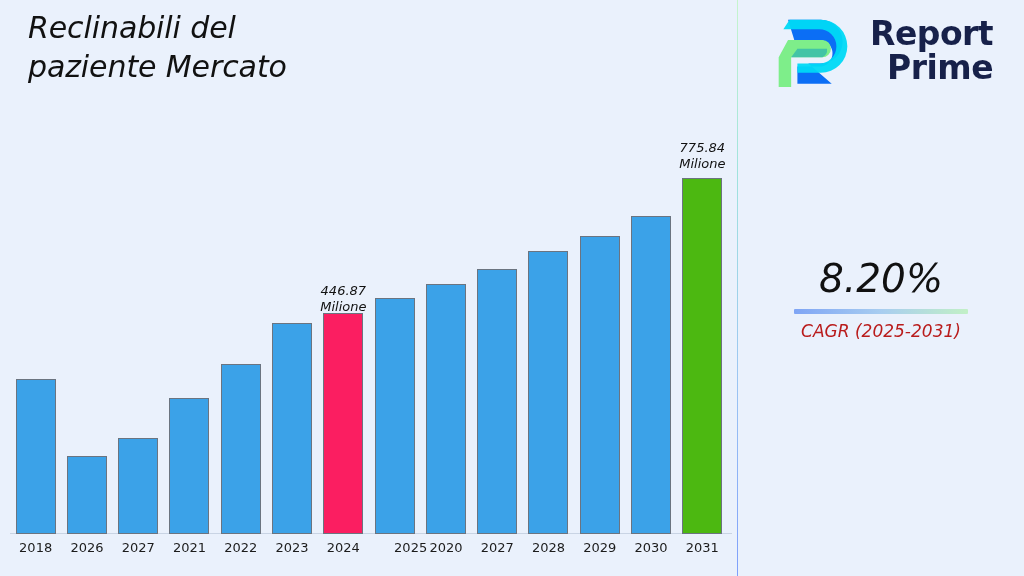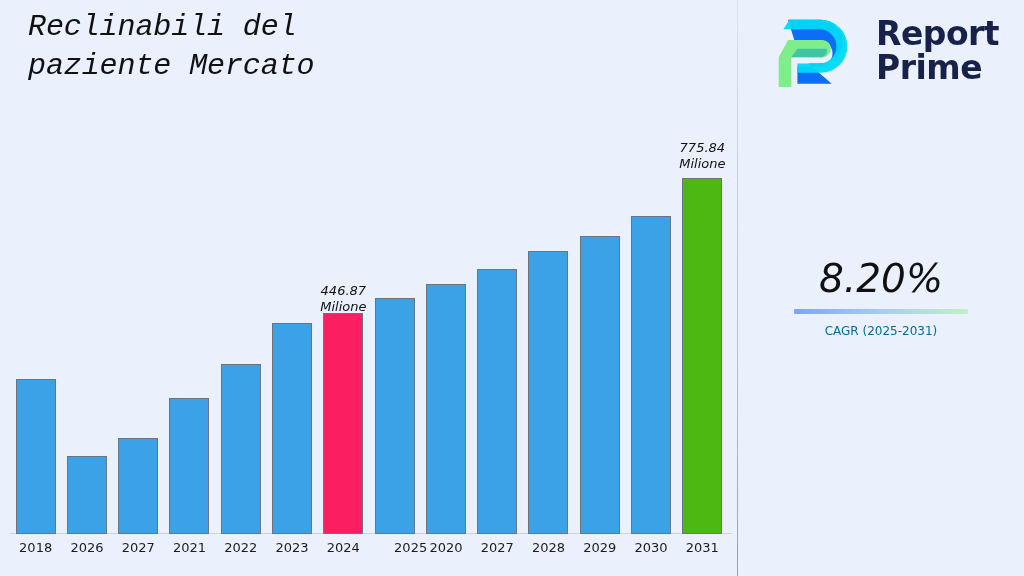--- a/index.html
+++ b/index.html
@@ -33,21 +33,20 @@
     left: 28px;
     top: 8px;
     width: 480px;
     font-size: 30px;
     line-height: 39px;
     font-style: italic;
     font-weight: 400;
     color: #111111;
     white-space: pre-line;
     letter-spacing: -0.1px;
-    font-family: Liberation Mono, monospace;
   }
 
   .plot {
     position: absolute;
     left: 0;
     top: 0;
     width: 738px;
     height: 576px;
   }
   .axis-line {
@@ -131,21 +130,22 @@
     height: 576px;
     flex: 0 0 286px;
     background: #eaf1fc;
   }
   .logo-wrap {
     position: absolute;
     left: 36px;
     top: 12px;
     display: flex;
     align-items: center;
-    gap: 24px;
+    gap: 18px;
+    text-align: right;
   }
   .logo-mark {
     width: 78px;
     height: 78px;
     flex: 0 0 78px;
   }
   .logo-text {
     font-family: "DejaVu Sans", sans-serif;
     font-weight: bold;
     font-size: 33px;
@@ -170,22 +170,23 @@
     line-height: 48px;
   }
   .cagr-rule {
     margin: 6px auto 6px auto;
     width: 174px;
     height: 5px;
     border-radius: 1px;
     background: linear-gradient(to right, #7fa5f5 0%, #a8cdf0 50%, #c2f0c6 100%);
   }
   .cagr-caption {
-    font-size: 12px;
-    color: #0369a1;
+    font-size: 17px;
+    font-style: italic;
+    color: #b91c1c;
     line-height: 22px;
   }
 </style>
 </head>
 <body>
 
 <div id="root">
 
   <div class="left-panel">
 

